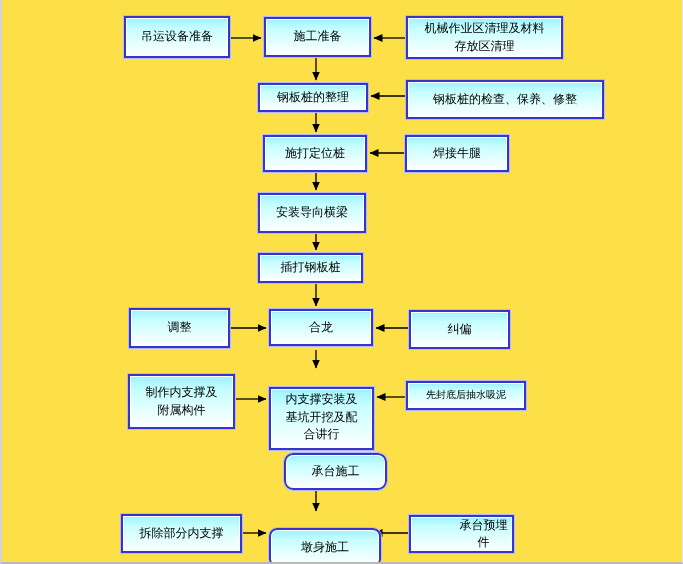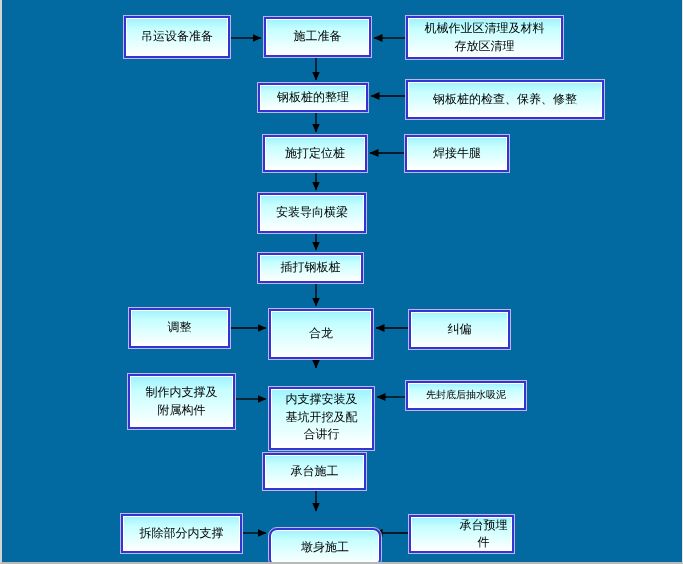--- a/index.html
+++ b/index.html
@@ -3,21 +3,21 @@
 <meta charset="utf-8">
 <style>
   html,body{margin:0;padding:0;}
   body{
     background:#ffffff;
     font-family:"Liberation Sans","DejaVu Sans",sans-serif;
   }
   .page{
     position:relative;
     width:683px;height:564px;
-    background:#0369a1;
+    background:#fde047;
     border-left:2px solid #d4d4d4;
     border-bottom:2px solid #b9b9b9;
     border-right:1px solid #e4e4e4;
     box-sizing:border-box;
     overflow:hidden;
   }
   .node{
     position:absolute;
     display:flex;align-items:center;justify-content:center;
     text-align:center;
@@ -36,26 +36,26 @@
   #n-prep-lift        {left:122px;top:16px; width:106px;height:42px;}
   #n-prep-main        {left:262px;top:17px; width:107px;height:40px;}
   #n-area-clean       {left:404px;top:16px; width:157px;height:43px;}
   #n-pile-arrange     {left:256px;top:83px; width:110px;height:29px;}
   #n-pile-inspect     {left:404px;top:80px; width:198px;height:39px;}
   #n-drive-positioning{left:261px;top:135px;width:104px;height:37px;}
   #n-weld-corbel      {left:403px;top:135px;width:104px;height:37px;text-align:right;}
   #n-guide-beam       {left:256px;top:193px;width:108px;height:40px;}
   #n-insert-pile      {left:256px;top:253px;width:105px;height:30px;}
   #n-adjust           {left:127px;top:308px;width:101px;height:40px;}
-  #n-closure          {left:267px;top:309px;width:104px;height:50px;}
+  #n-closure          {left:267px;top:309px;width:104px;height:37px;}
   #n-deviation        {left:407px;top:310px;width:101px;height:39px;}
   #n-make-support     {left:126px;top:374px;width:107px;height:55px;}
   #n-install-support  {left:267px;top:387px;width:105px;height:63px;font-family:Liberation Mono, monospace;}
   #n-seal-pump        {left:404px;top:381px;width:120px;height:29px;}
-  #n-cap-construction {left:261px;top:453px;width:103px;height:37px;}
+  #n-cap-construction {left:282px;top:453px;width:103px;height:37px;border-radius:9px;}
   #n-remove-support   {left:119px;top:514px;width:121px;height:39px;}
   #n-pier-construction{left:267px;top:528px;width:112px;height:39px;border-radius:8px;}
   #n-cap-embedded     {left:407px;top:515px;width:105px;height:38px;padding-left:44px;}
   .arrows{position:absolute;left:0;top:0;z-index:1;}
 </style>
 </head>
 <body>
 
 <div class="page">
 

